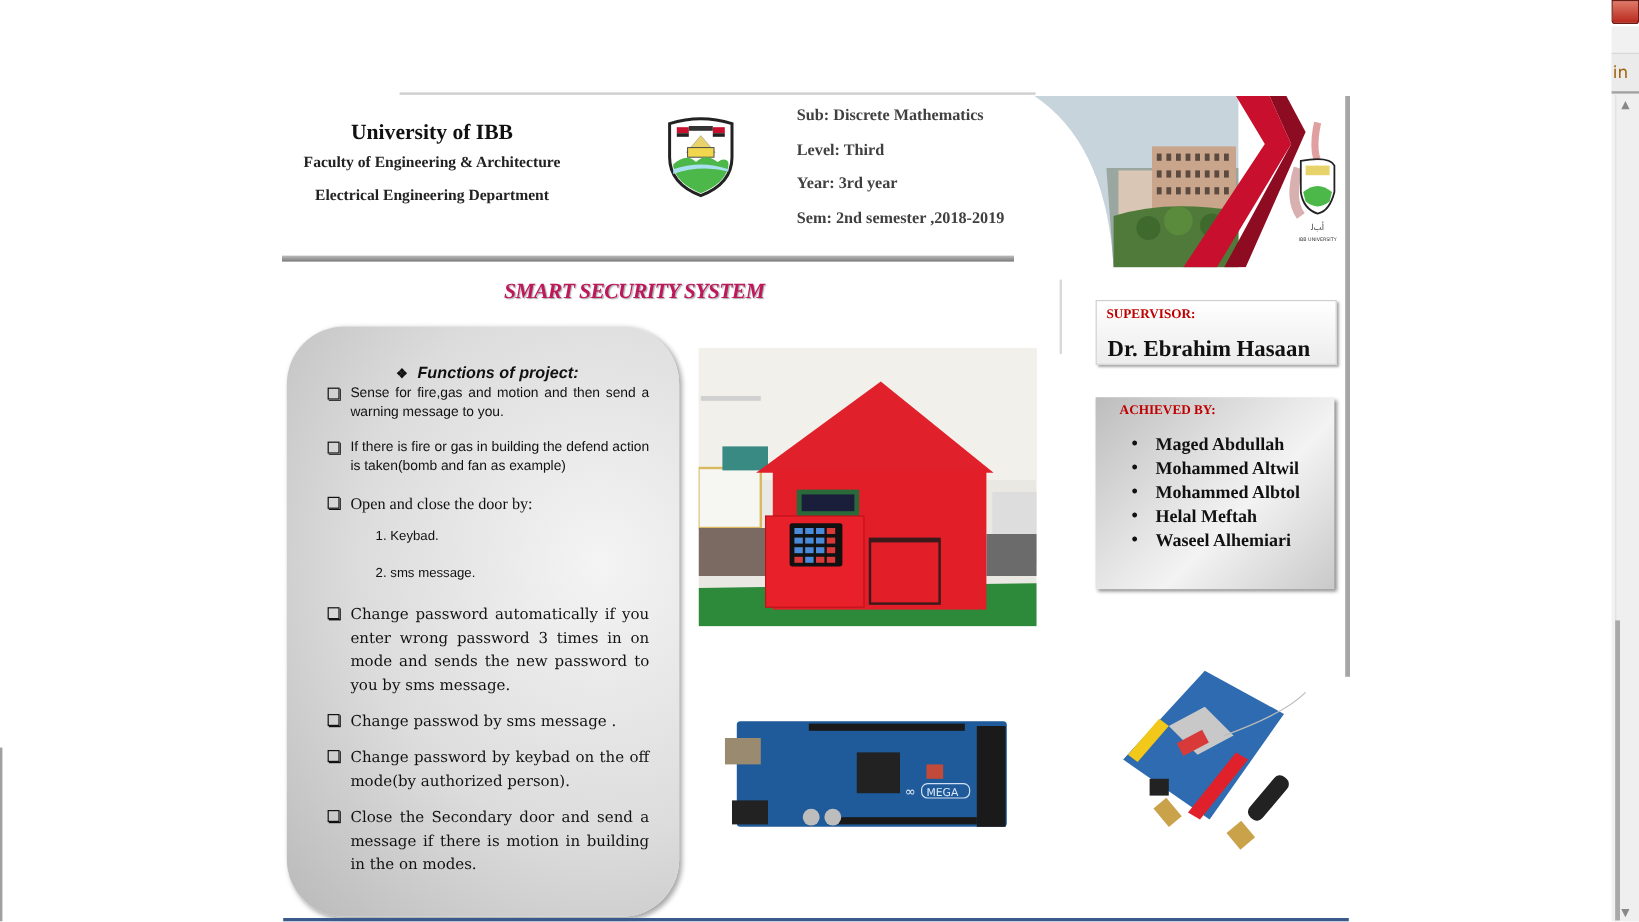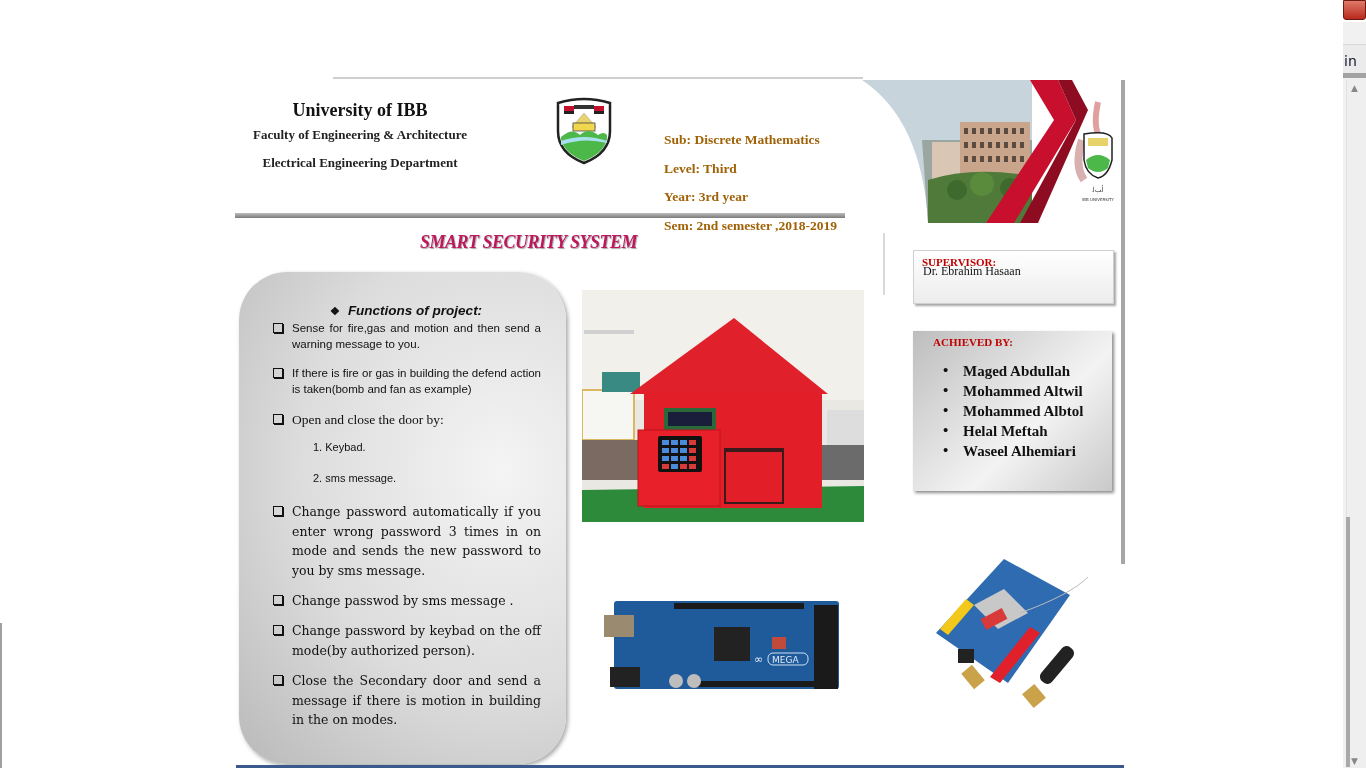--- a/index.html
+++ b/index.html
@@ -4,42 +4,42 @@
   <style>
     * { box-sizing: border-box; margin: 0; padding: 0; }
     html, body { width: 1366px; height: 768px; overflow: hidden; background: #ffffff; }
     body { position: relative; font-family: "DejaVu Serif", serif; color: #111; }
 
     
     .close-btn { position: absolute; left: 1343px; top: 0; width: 23px; height: 20px;
       background: linear-gradient(#e07a6a, #b8281c); border: 1px solid #6d1b12; border-radius: 0 0 3px 3px; }
     .side-strip { position: absolute; left: 1343px; top: 22px; width: 23px; height: 746px; background: #f1f1f1; }
     .ribbon-tab { position: absolute; left: 1343px; top: 44px; width: 23px; height: 34px; background: #ebebeb;
-      border-top: 1px solid #d8d8d8; border-bottom: 5px solid #a3a3a3;
-      font-family: "DejaVu Sans", sans-serif; font-size: 14px; color: #0f172a; padding: 8px 0 0 1px; }
+      border-top: 1px solid #d8d8d8; border-bottom: 2px solid #a3a3a3;
+      font-family: "DejaVu Sans", sans-serif; font-size: 14px; color: #a16207; padding: 8px 0 0 1px; }
     .vscroll { position: absolute; left: 1346px; top: 79px; width: 20px; height: 689px; background: #efefef; border-left: 1px solid #e0e0e0; }
     .vscroll .arr { position: absolute; left: 4px; font-size: 9px; color: #888; font-family: "DejaVu Sans", sans-serif; }
     .vscroll .arr.up { top: 4px; }
     .vscroll .arr.down { bottom: 2px; }
     .vscroll-thumb { position: absolute; left: 1346px; top: 517px; width: 4px; height: 250px; background: #a9a9a9; }
     .left-edge { position: absolute; left: 0; top: 623px; width: 2px; height: 145px; background: #a0a0a0; }
     .bottom-bar { position: absolute; left: 236px; top: 765px; width: 888px; height: 3px; background: #3a5a8c; }
 
     
     .page { position: absolute; left: 233px; top: 78px; width: 892px; height: 690px; background: #fff; }
     .page-border-right { position: absolute; left: 1121px; top: 80px; width: 4px; height: 484px; background: #a6a6a6; }
     .top-rule { position: absolute; left: 333px; top: 77px; width: 530px; height: 2px; background: #cfcfcf; }
 
     .uni-block { position: absolute; left: 240px; top: 100px; width: 240px; text-align: center; font-family: "Liberation Serif", serif; }
     .uni-title { font-size: 18px; font-weight: bold; color: #111; margin-bottom: 6px; }
     .uni-sub { font-size: 13px; font-weight: bold; color: #222; margin-bottom: 12px; }
 
     .logo { position: absolute; left: 554px; top: 97px; width: 60px; height: 68px; }
 
-    .info-block { position: absolute; left: 664px; top: 88px; font-family: "Liberation Serif", serif; font-size: 13.5px; font-weight: bold; color: #a16207; margin-top: 44px; }
+    .info-block { position: absolute; left: 664px; top: 88px; font-family: "Liberation Serif", serif; font-size: 13.5px; font-weight: bold; color: #404040; }
     .info-block div { height: 28.5px; }
 
     .header-rule { position: absolute; left: 235px; top: 213px; width: 610px; height: 5px;
       background: linear-gradient(#bdbdbd, #7a7a7a); }
 
     .banner { position: absolute; left: 862px; top: 80px; width: 259px; height: 143px; overflow: hidden; }
 
     .title { position: absolute; left: 420px; top: 232px; font-family: "Liberation Serif", serif; font-size: 18px;
       font-style: italic; font-weight: bold; color: #be185d; letter-spacing: -0.5px; text-shadow: 1px 1px 1px rgba(0,0,0,0.35); }
     .title-divider { position: absolute; left: 883px; top: 233px; width: 2px; height: 62px; background: #d9d9d9; }
@@ -58,21 +58,21 @@
     .func-sub { position: absolute; left: 313px; font-size: 11px; font-family: Liberation Sans, sans-serif; }
 
     .photo-house { position: absolute; left: 582px; top: 290px; width: 282px; height: 232px; overflow: hidden; }
     .photo-arduino { position: absolute; left: 604px; top: 597px; width: 238px; height: 96px; }
     .photo-gsm { position: absolute; left: 930px; top: 555px; width: 162px; height: 160px; }
 
     .sup-box { position: absolute; left: 913px; top: 250px; width: 201px; height: 54px; border: 1px solid #d0d0d0;
       background: linear-gradient(#ffffff, #ececec); box-shadow: 2px 2px 2px rgba(0,0,0,0.35); padding-left: 36px; }
     .label-red { font-family: "Liberation Serif", serif; font-size: 11px; font-weight: bold; color: #c00000; }
     .sup-label { position: absolute; left: 8px; top: 5px; }
-    .sup-name { position: absolute; left: 9px; top: 13px; font-family: "Liberation Serif", serif; font-size: 12px; font-weight: normal; color: #111; }
+    .sup-name { position: absolute; left: 9px; top: 30px; font-family: "Liberation Serif", serif; font-size: 19px; font-weight: bold; color: #111; }
 
     .ach-box { position: absolute; left: 913px; top: 331px; width: 199px; height: 160px;
       background: linear-gradient(135deg, #bdbdbd 0%, #e6e6e6 45%, #f3f3f3 60%, #c9c9c9 100%);
       box-shadow: 2px 2px 3px rgba(0,0,0,0.45); }
     .ach-label { position: absolute; left: 8px; top: 5px; margin-left: 12px; }
     .ach-list { position: absolute; left: 30px; top: 32px; list-style: none; font-family: "Liberation Serif", serif; font-size: 15px; font-weight: bold; color: #111; }
     .ach-list li { height: 20px; position: relative; padding-left: 20px; }
     .ach-list li::before { content: "\2022"; position: absolute; left: 0; top: -1px; font-size: 15px; }
   </style>
 </head>

